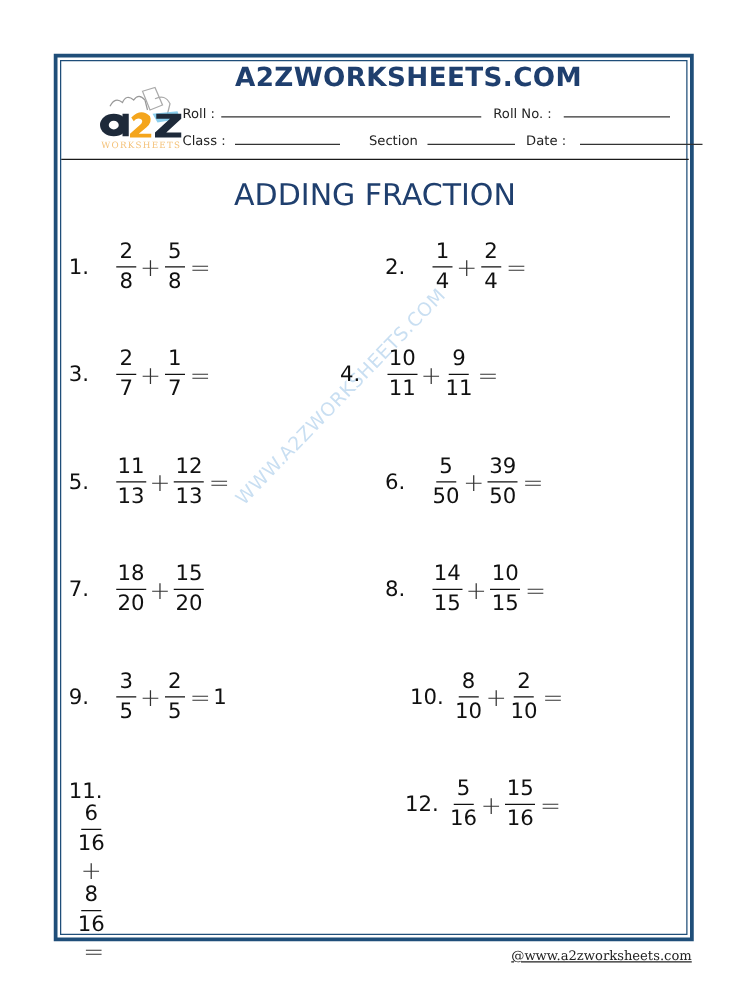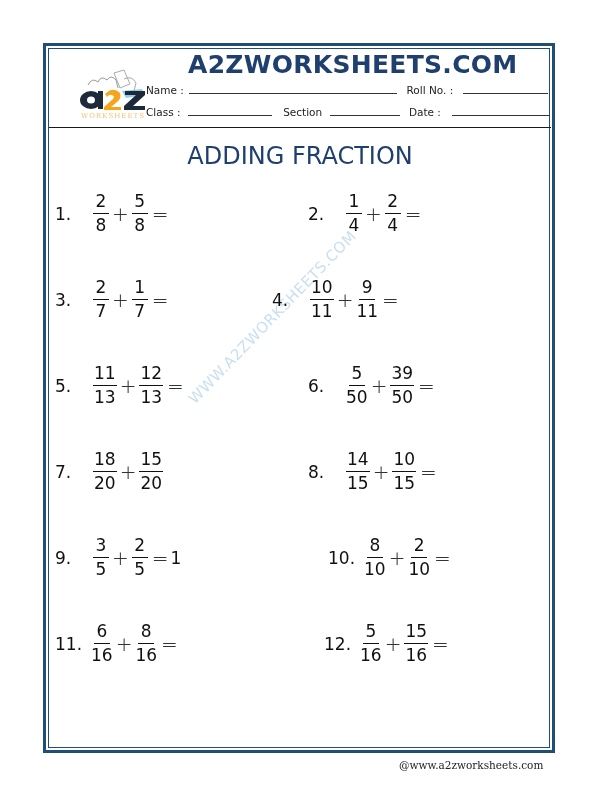--- a/index.html
+++ b/index.html
@@ -1,36 +1,36 @@
 <!DOCTYPE html>
 <html><head>
   <meta charset="utf-8">
   <style>
     html, body { margin: 0; padding: 0; background: #ffffff; }
     body { width: 600px; height: 800px; position: relative; overflow: hidden; font-family: "DejaVu Sans", sans-serif; }
     .outer-frame { position: absolute; left: 43px; top: 43px; width: 506px; height: 704px; border: 3px solid #1f4e79; }
     .inner-frame { position: absolute; left: 49px; top: 49px; width: 500px; height: 698px; border: 1px solid #1f4e79; box-sizing: border-box; width: 502px; height: 700px; left: 48px; top: 48px; }
     .header-divider { position: absolute; left: 49px; top: 127px; width: 502px; height: 0; border-top: 1.5px solid #1a1a1a; }
     .logo { position: absolute; left: 74px; top: 65px; width: 78px; height: 54px; text-align: center; }
-    .site-title { position: absolute; left: 188px; top: 50px; font-family: "DejaVu Sans", sans-serif; font-weight: bold; font-size: 25px; color: #1f3f6e; letter-spacing: 0.3px; }
+    .site-title { position: absolute; left: 188px; top: 50px; font-family: "DejaVu Sans", sans-serif; font-weight: bold; font-size: 21px; color: #1f3f6e; letter-spacing: 0.3px; }
     .field-row { position: absolute; left: 146px; font-family: "DejaVu Sans", sans-serif; font-size: 10.5px; color: #222; white-space: nowrap; }
     .field-row .blank { display: inline-block; border-bottom: 1px solid #333; height: 9px; vertical-align: baseline; }
     .row1 { top: 84px; }
     .row2 { top: 106px; }
     .page-title { position: absolute; left: 0; width: 600px; top: 142px; text-align: center; font-family: "DejaVu Sans", sans-serif; font-weight: normal; font-size: 24px; color: #1f3f6e; }
     .watermark { position: absolute; left: 185px; top: 395px; transform: rotate(-46deg); transform-origin: left top; font-family: "DejaVu Sans", sans-serif; font-size: 15px; color: #c9dff2; letter-spacing: 0.5px; white-space: nowrap; }
     .problem { position: absolute; display: flex; align-items: center; font-family: "DejaVu Sans", sans-serif; color: #111; }
     .pnum { font-size: 17px; }
     .frac { display: inline-flex; flex-direction: column; align-items: center; font-size: 17px; line-height: 1; }
     .frac .num { padding: 0 1px 3px 1px; border-bottom: 1px solid #111; min-width: 14px; text-align: center; }
     .frac .den { padding-top: 3px; text-align: center; }
     .op { font-size: 20px; margin: 0 3px; color: #333; font-weight: 300; }
     .eq { font-size: 20px; margin-left: 4px; color: #333; font-weight: 300; }
     .ans { font-size: 17px; margin-left: 2px; }
-    .footer { position: absolute; left: 399px; top: 759px; font-family: "DejaVu Serif", serif; font-size: 10.5px; color: #222; }
+    .footer { position: absolute; left: 409px; top: 759px; font-family: "DejaVu Serif", serif; font-size: 10.5px; color: #222; text-decoration: underline; }
   </style>
 </head>
 <body>
 
 <div class="outer-frame"></div>
 <div class="inner-frame"></div>
 
 <div class="logo">
   <svg width="78" height="54" viewBox="0 0 78 54">
 
@@ -46,29 +46,29 @@
     <path d="M31 29 q8 -8 15 -1 q2 5 -3 9 l-6 5 h10 v3 h-17 v-3 l9 -8 q2 -3 -1 -4 q-3 -1 -5 2 z" fill="#f4a51c"></path>
 
     <path d="M51 26 h20 v4 l-12 11 h12 v4 h-21 v-4 l12 -11 h-11 z" fill="#1e2a3a"></path>
     <text x="39" y="53" text-anchor="middle" font-family="DejaVu Serif, serif" font-size="7" fill="#f4c27a" letter-spacing="1">WORKSHEETS</text>
   </svg>
 </div>
 
 <div class="site-title">A2ZWORKSHEETS.COM</div>
 
 <div class="field-row row1">
-  <span>Name :</span>
+  <span>Roll :</span>
   <span class="blank" style="width:208px; margin-left:2px;"></span>
   <span style="margin-left:6px;text-align:center;">Roll No. :</span>
   <span class="blank" style="width:85px; margin-left:6px;"></span>
 </div>
 <div class="field-row row2">
   <span>Class :</span>
   <span class="blank" style="width:84px; margin-left:4px;"></span>
-  <span style="margin-left:8px;">Section</span>
+  <span style="margin-left:20px;">Section</span>
   <span class="blank" style="width:70px; margin-left:4px;"></span>
   <span style="margin-left:6px;">Date :</span>
   <span class="blank" style="width:98px; margin-left:8px;"></span>
 </div>
 
 <div class="header-divider"></div>
 
 <div class="page-title">ADDING FRACTION</div>
 
 <div class="watermark">WWW.A2ZWORKSHEETS.COM</div>
@@ -216,21 +216,21 @@
     </span>
   <span class="op">+</span>
   <span class="frac">
       <span class="num">2</span>
       <span class="den">10</span>
     </span>
   <span class="eq">=</span>
   <span class="ans"></span>
 </div>
 
-<div class="problem" style="left:55px; top:623px;">
+<div class="problem" style="left:55px; top:623px;flex-direction:column;">
   <span class="pnum" style="width:36px;">11.</span>
   <span class="frac">
       <span class="num">6</span>
       <span class="den">16</span>
     </span>
   <span class="op">+</span>
   <span class="frac">
       <span class="num">8</span>
       <span class="den">16</span>
     </span>

